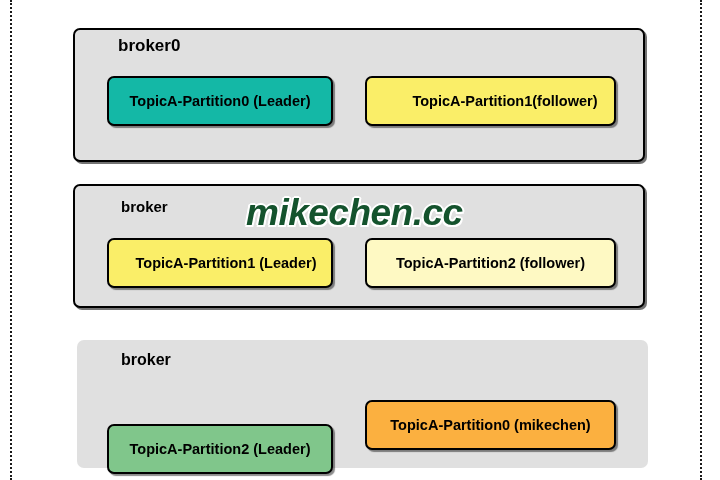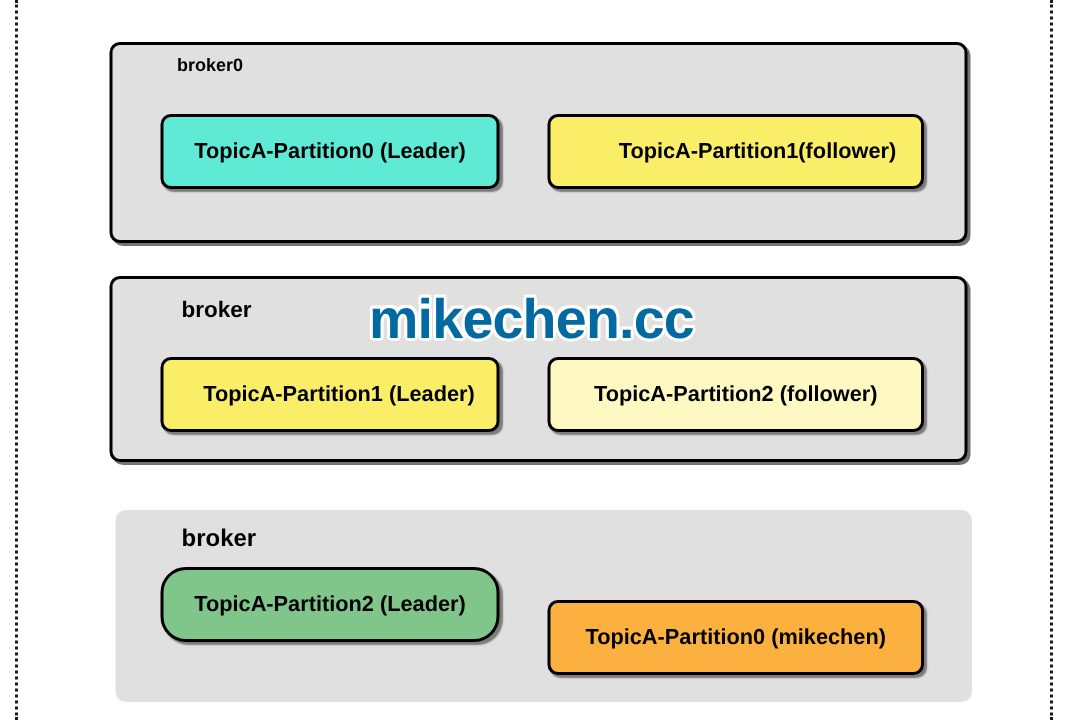--- a/index.html
+++ b/index.html
@@ -84,26 +84,26 @@
   }
 </style>
 </head>
 <body>
 
 <div id="edge-left" class="edge-rule left" style="left: 10px;"></div>
 <div id="edge-right" class="edge-rule right" style="left: 700px;"></div>
 
 <div id="brokers-root">
     <div class="broker bordered" style="left: 73px; top: 28px; width: 572px; height: 134px; background: rgb(224, 224, 224);"></div>
-    <div class="broker-label" style="left: 118px; top: 36px; font-size: 12px;">broker0</div>
-    <div class="partition" style="left: 107px; top: 76px; width: 226px; height: 50px; background: #5eead4; border-color: rgb(0, 0, 0);">TopicA-Partition0 (Leader)</div>
+    <div class="broker-label" style="left: 118px; top: 36px; font-size: 17px;">broker0</div>
+    <div class="partition" style="left: 107px; top: 76px; width: 226px; height: 50px; background: #14b8a6; border-color: rgb(0, 0, 0);">TopicA-Partition0 (Leader)</div>
     <div class="partition" style="left: 365px; top: 76px; width: 251px; height: 50px; background: rgb(250, 238, 104); border-color: rgb(0, 0, 0); padding-left: 29px;">TopicA-Partition1(follower)</div>
     <div class="broker bordered" style="left: 73px; top: 184px; width: 572px; height: 124px; background: rgb(224, 224, 224);"></div>
     <div class="broker-label" style="left: 121px; top: 198px; font-size: 15px;">broker</div>
     <div class="partition" style="left: 107px; top: 238px; width: 226px; height: 50px; background: rgb(250, 238, 104); border-color: rgb(0, 0, 0); padding-left: 12px;">TopicA-Partition1 (Leader)</div>
     <div class="partition" style="left: 365px; top: 238px; width: 251px; height: 50px; background: #fef9c3; border-color: rgb(0, 0, 0);">TopicA-Partition2 (follower)</div>
     <div class="broker borderless" style="left: 77px; top: 340px; width: 571px; height: 128px; background: rgb(224, 224, 224);"></div>
     <div class="broker-label" style="left: 121px; top: 351px; font-size: 16px;">broker</div>
-    <div class="partition" style="left: 107px; top: 378px; width: 226px; height: 50px; background: rgb(128, 198, 139); border-color: rgb(0, 0, 0); border-radius: 17px;">TopicA-Partition2 (Leader)</div>
+    <div class="partition" style="left: 107px; top: 424px; width: 226px; height: 50px; background: rgb(128, 198, 139); border-color: rgb(0, 0, 0);">TopicA-Partition2 (Leader)</div>
     <div class="partition" style="left: 365px; top: 400px; width: 251px; height: 50px; background: rgb(251, 176, 64); border-color: rgb(0, 0, 0);">TopicA-Partition0 (mikechen)</div>
   </div>
 
-<div id="watermark" class="watermark" style="left: 246px; top: 192px; color: #0369a1;">mikechen.cc</div>
+<div id="watermark" class="watermark" style="left: 246px; top: 192px; color: #14532d; font-style: italic;">mikechen.cc</div>
 
 </body></html>

